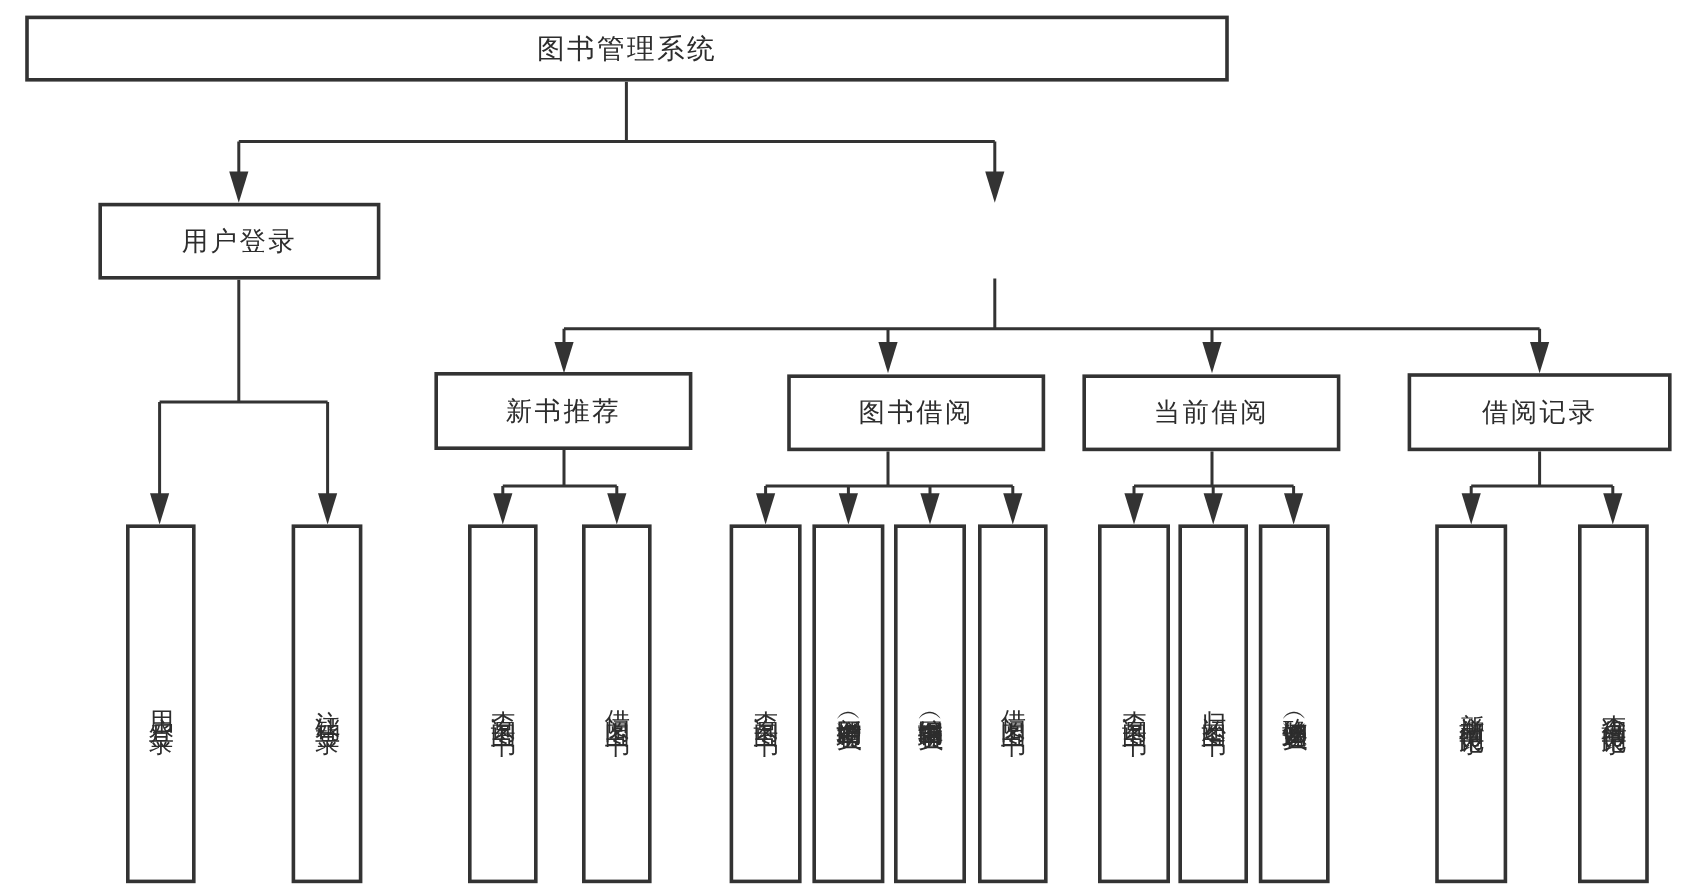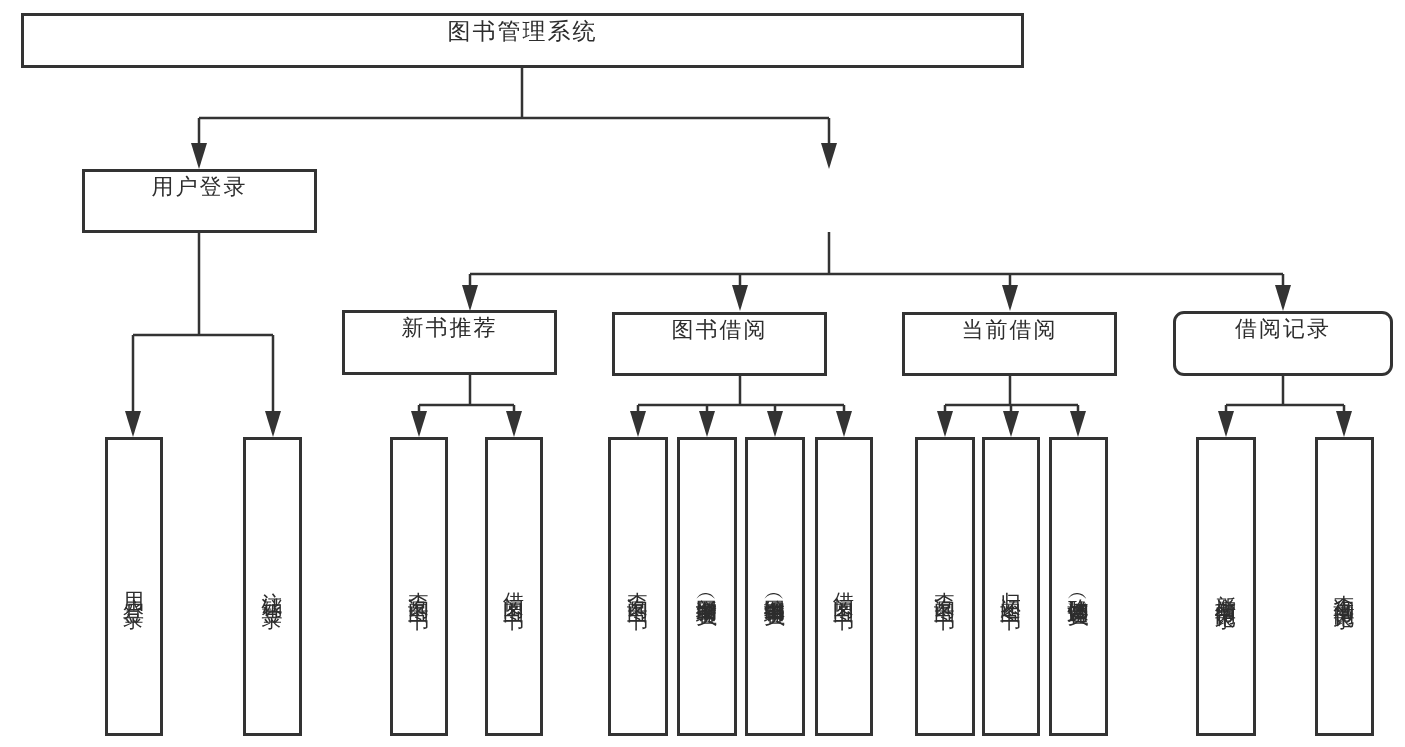--- a/index.html
+++ b/index.html
@@ -9,21 +9,21 @@
     background:#ffffff;
     font-family:"Liberation Sans", sans-serif;
     overflow:hidden;
   }
   #connectors { position:absolute; left:0; top:0; z-index:1; }
   .hbox {
     position:absolute; z-index:2;
     background:#ffffff;
     border:3px solid #333333;
     box-sizing:border-box;
-    display:flex; justify-content:center;
+    display:flex; align-items:center; justify-content:center;
     color:#2d2d2d; font-size:22px; letter-spacing:2px;
     white-space:nowrap;
   }
   .hbox.root { font-size:23px; }
   .vbox {
     position:absolute; z-index:2;
     top:437px; height:299px;
     background:#ffffff;
     border:3px solid #333333;
     box-sizing:border-box;
@@ -90,30 +90,30 @@
   </svg>
 
   <div class="hbox root" style="left:21px; top:13px; width:1003px; height:55px;">
     <span>图书管理系统</span>
   </div>
 
   <div class="hbox" style="left:82px; top:169px; width:235px; height:64px;">
     <span>用户登录</span>
   </div>
 
-  <div class="hbox" style="left:342px; top:310px; width:215px; height:65px;">
+  <div class="hbox" style="left:362px; top:310px; width:215px; height:65px;">
     <span>新书推荐</span>
   </div>
-  <div class="hbox" style="left:612px; top:312px; width:215px; height:64px;">
+  <div class="hbox" style="left:656px; top:312px; width:215px; height:64px;">
     <span>图书借阅</span>
   </div>
   <div class="hbox" style="left:902px; top:312px; width:215px; height:64px;">
     <span>当前借阅</span>
   </div>
-  <div class="hbox" style="left:1173px; top:311px; width:220px; height:65px;border-radius:11px;">
+  <div class="hbox" style="left:1173px; top:311px; width:220px; height:65px;">
     <span>借阅记录</span>
   </div>
 
   <div class="vbox" style="left:105px; width:58px;">
     <span class="vlabel">用户登录</span>
   </div>
   <div class="vbox" style="left:243px; width:59px;">
     <span class="vlabel">注销登录</span>
   </div>
   <div class="vbox" style="left:390px; width:58px;">

